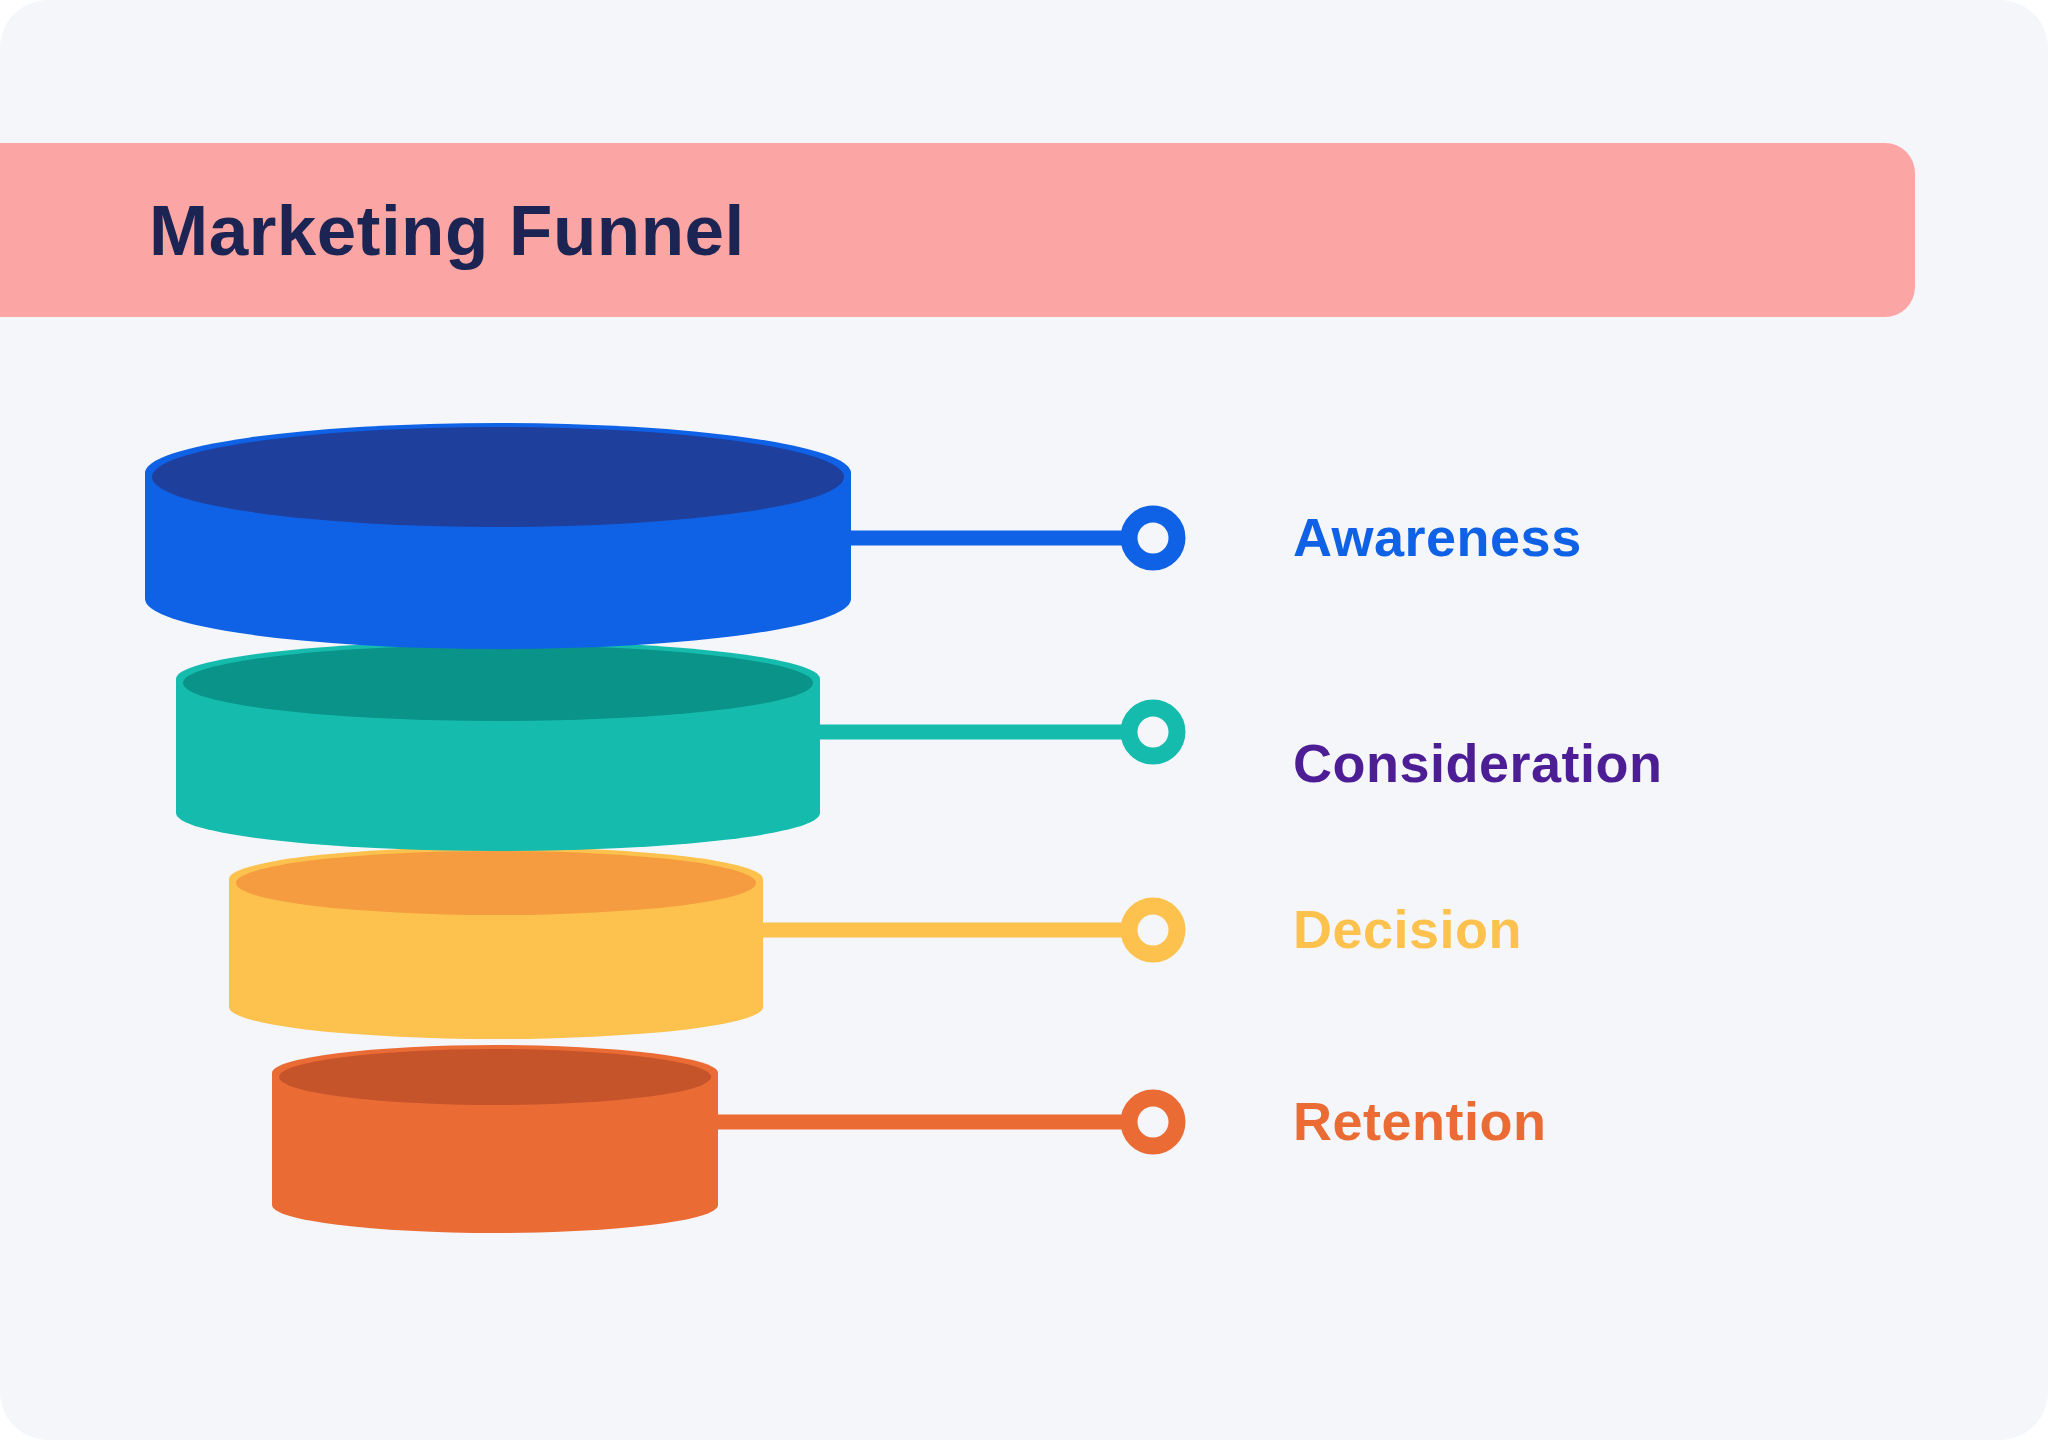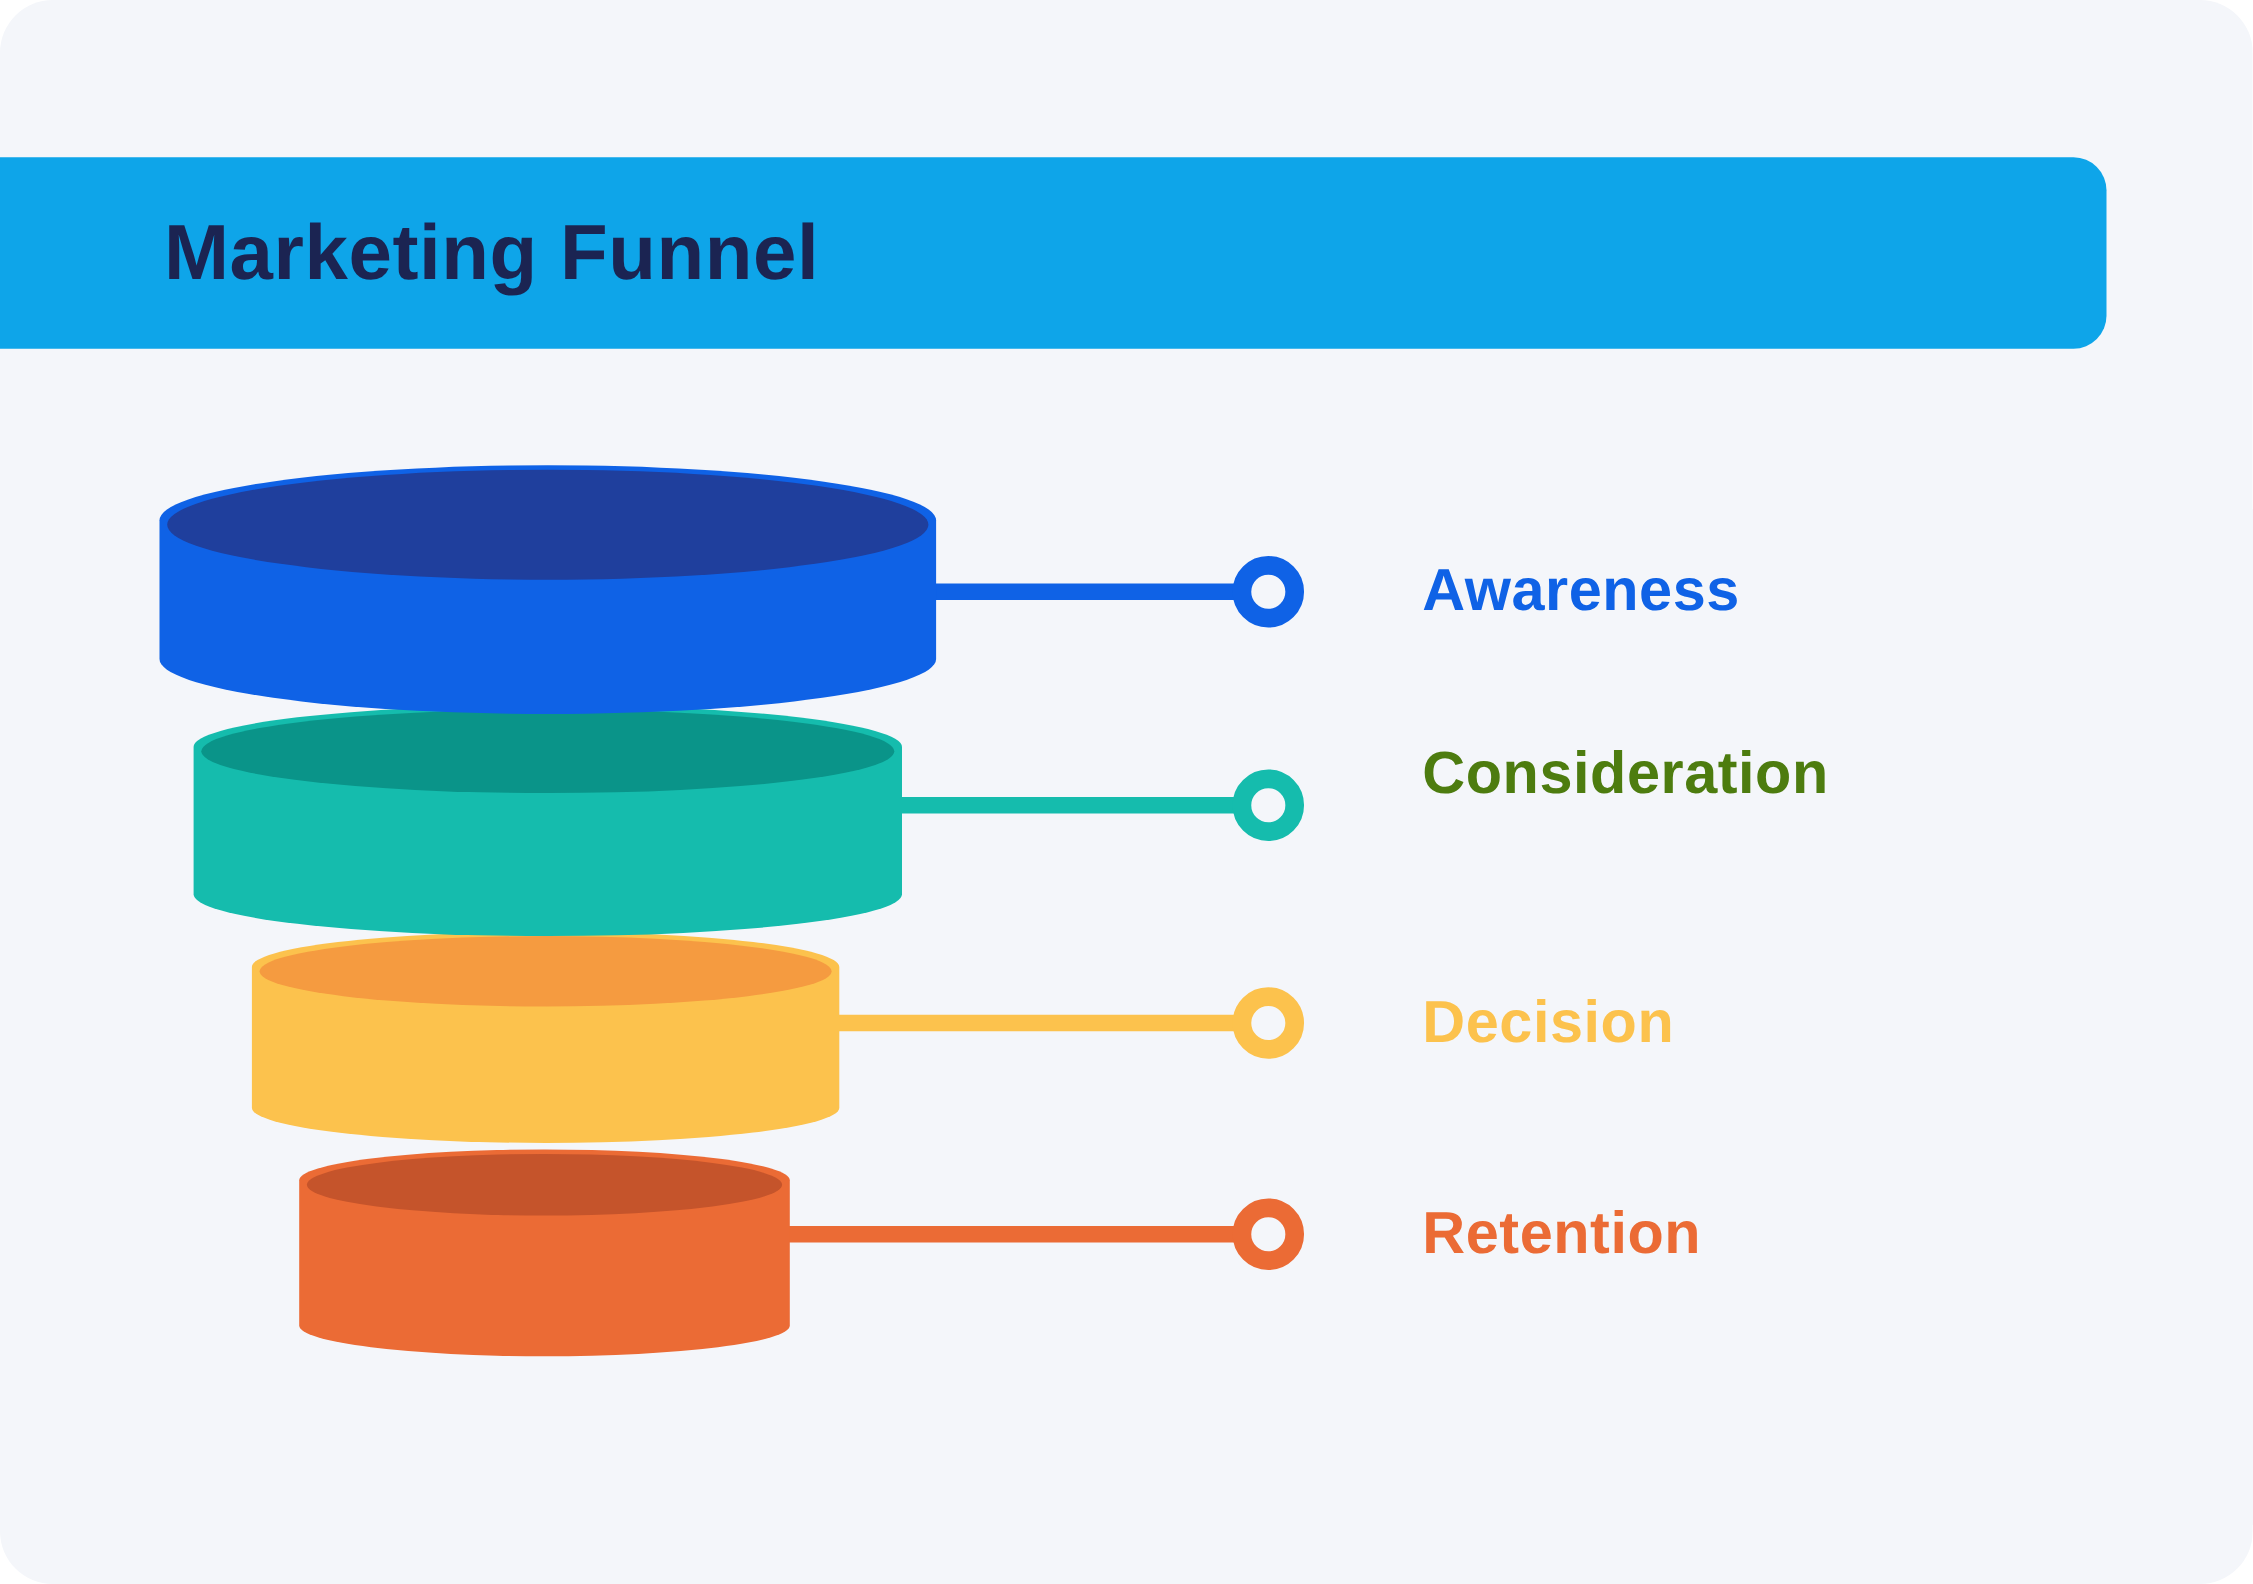--- a/index.html
+++ b/index.html
@@ -57,21 +57,21 @@
     white-space: nowrap;
     letter-spacing: 0.5px;
   }
 </style>
 </head>
 <body>
 
 <div class="page">
   <div class="card" style="background: rgb(244, 246, 250);">
 
-    <div class="header-bar" style="background: #0ea5e9;">
+    <div class="header-bar" style="background: #fca5a5;">
       <div class="page-title" style="color: rgb(27, 36, 82);">Marketing Funnel</div>
     </div>
 
     <svg class="funnel-svg" id="funnel-svg" viewBox="0 0 2048 1440" xmlns="http://www.w3.org/2000/svg">
         <g>
           <line x1="688" y1="1122" x2="1122" y2="1122" stroke="#eb6b35" stroke-width="15"></line>
           <circle cx="1153" cy="1122" r="24" fill="none" stroke="#eb6b35" stroke-width="17"></circle>
           <path d="M 272 1073 A 223 28 0 0 1 718 1073 L 718 1205 A 223 28 0 0 1 272 1205 Z" fill="#eb6b35"></path>
           <ellipse cx="495" cy="1077" rx="216" ry="28" fill="#c5542b"></ellipse>
         </g>
@@ -90,20 +90,20 @@
         <g>
           <line x1="821" y1="538" x2="1122" y2="538" stroke="#0f62e6" stroke-width="15"></line>
           <circle cx="1153" cy="538" r="24" fill="none" stroke="#0f62e6" stroke-width="17"></circle>
           <path d="M 145 473 A 353 50 0 0 1 851 473 L 851 599 A 353 50 0 0 1 145 599 Z" fill="#0f62e6"></path>
           <ellipse cx="498" cy="477" rx="346" ry="50" fill="#1f3f9d"></ellipse>
         </g>
       </svg>
 
     <div class="stage-label" style="top: 538px; color: rgb(15, 98, 230);">Awareness</div>
 
-    <div class="stage-label" style="top: 704px; color: #4d7c0f;">Consideration</div>
+    <div class="stage-label" style="top: 764px; color: #4c1d95;">Consideration</div>
 
     <div class="stage-label" style="top: 930px; color: rgb(252, 194, 77);">Decision</div>
 
     <div class="stage-label" style="top: 1122px; color: rgb(235, 107, 53);">Retention</div>
 
   </div>
 </div>
 
 </body></html>

